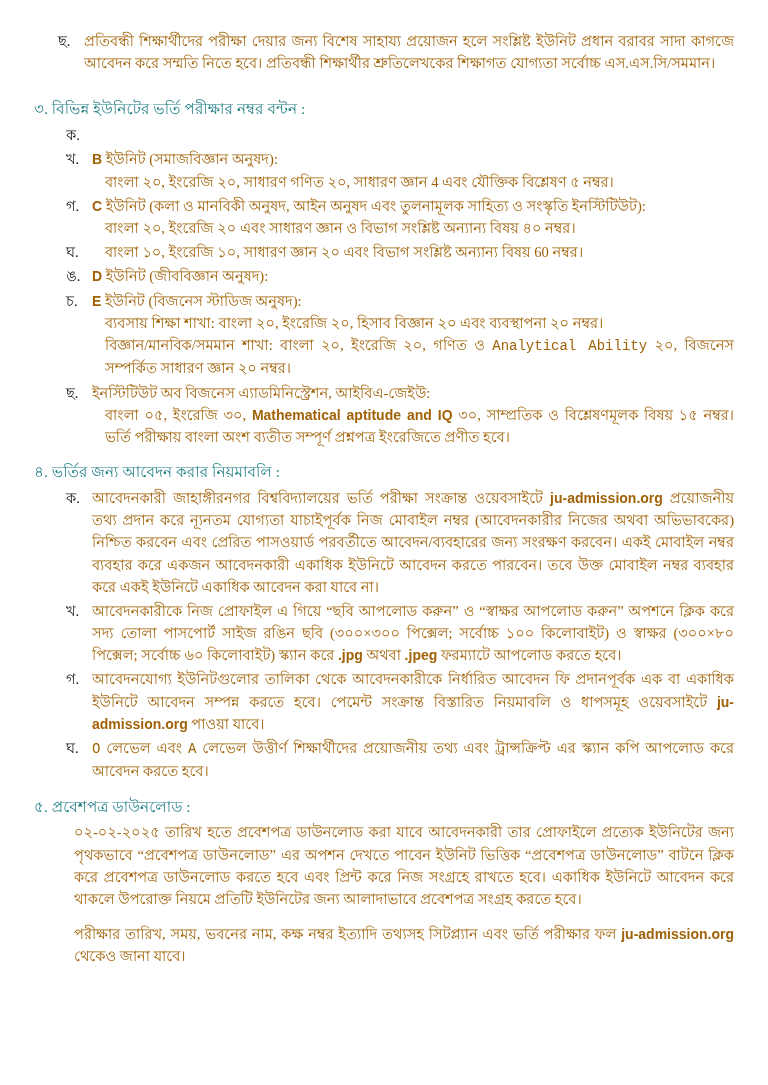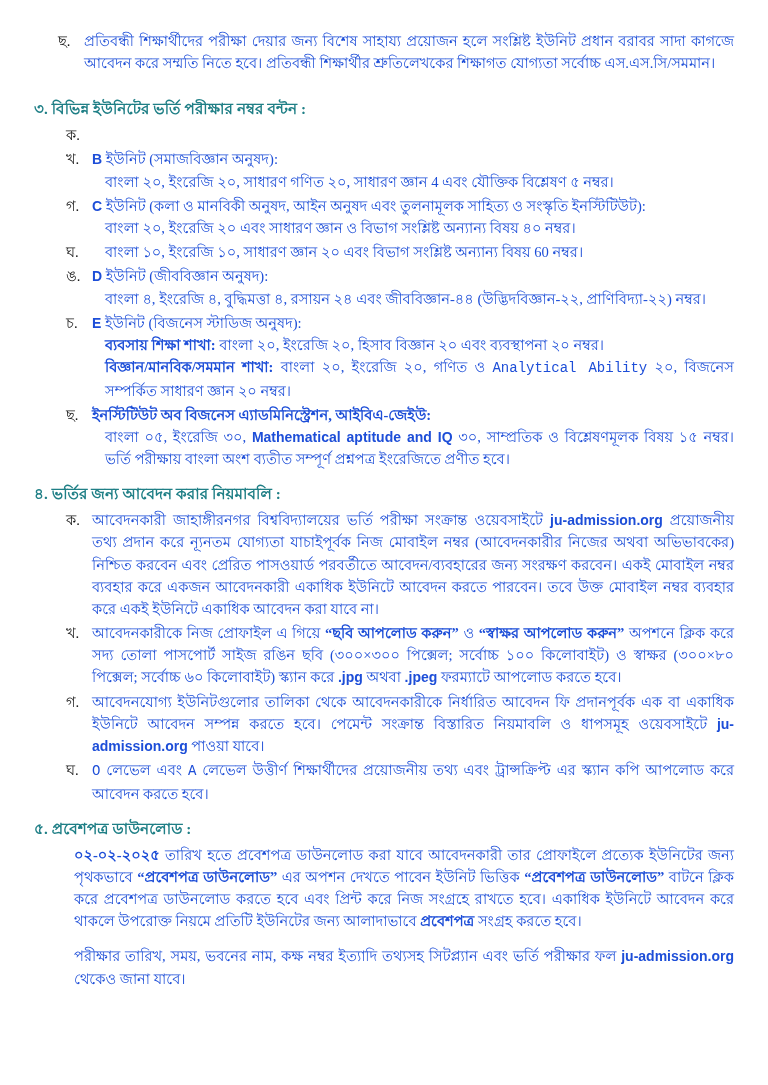--- a/index.html
+++ b/index.html
@@ -20,25 +20,25 @@
     padding:28px 34px 10px 34px;
   }
 
   
   .para{
     text-align:justify;
     text-justify:inter-word;
     line-height:1.52;
     font-size:14.6px;
     margin:0;
-    color:#1d4ed8;
+    color:#a16207;
   }
   .sec-head{
     color:#1f7f86;
-    font-weight:bold;
+    font-weight:normal;
     font-size:15.2px;
     line-height:1.5;
     margin:0;
     letter-spacing:.1px;
   }
   .sec-block{margin-top:13px;}
   .sec-body{margin-top:3px;}
 
   
   .item{
@@ -61,21 +61,21 @@
   .sub{ 
     display:block;
     padding-left:13px;
   }
 
   
   .lvl1{margin-left:32px;}   
   .lvl1b{margin-left:40px;}
   .lvl-top{margin-left:24px;}
 
-  .b{font-weight:bold;margin-top:41px;}
+  .b{font-weight:normal;margin-top:41px;}
   .lat{font-family:Liberation Mono, monospace;font-size:14px;}
   .lat-b{font-family:"Liberation Sans","DejaVu Sans",sans-serif;font-size:14px;font-weight:bold;}
   .gap-m{height:11px;}
 </style>
 </head>
 <body>
 
 <div class="page">
 
   <div class="item lvl-top">
@@ -116,21 +116,20 @@
         <span class="marker">ঘ.</span>
         <span class="item-body">
           <span class="para sub">বাংলা ১০, ইংরেজি ১০, সাধারণ জ্ঞান ২০ এবং বিভাগ সংশ্লিষ্ট অন্যান্য বিষয় 60 নম্বর।</span>
         </span>
       </div>
 
       <div class="item lvl1">
         <span class="marker">ঙ.</span>
         <span class="item-body">
           <span class="para"><span class="lat-b">D</span> <span>ইউনিট (জীববিজ্ঞান অনুষদ):</span></span>
-          <span class="para sub">বাংলা ৪, ইংরেজি ৪, বুদ্ধিমত্তা ৪, রসায়ন ২৪ এবং জীববিজ্ঞান-৪৪ (উদ্ভিদবিজ্ঞান-২২, প্রাণিবিদ্যা-২২) নম্বর।</span>
         </span>
       </div>
 
       <div class="item lvl1">
         <span class="marker">চ.</span>
         <span class="item-body">
           <span class="para"><span class="lat-b">E</span> <span>ইউনিট (বিজনেস স্টাডিজ অনুষদ):</span></span>
           <span class="para sub"><span class="b">ব্যবসায় শিক্ষা শাখা:</span> <span>বাংলা ২০, ইংরেজি ২০, হিসাব বিজ্ঞান ২০ এবং ব্যবস্থাপনা ২০ নম্বর।</span></span>
           <span class="para sub"><span class="b">বিজ্ঞান/মানবিক/সমমান শাখা:</span> <span>বাংলা ২০, ইংরেজি ২০, গণিত ও</span> <span class="lat">Analytical Ability</span> <span>২০, বিজনেস সম্পর্কিত সাধারণ জ্ঞান ২০ নম্বর।</span></span>
         </span>

